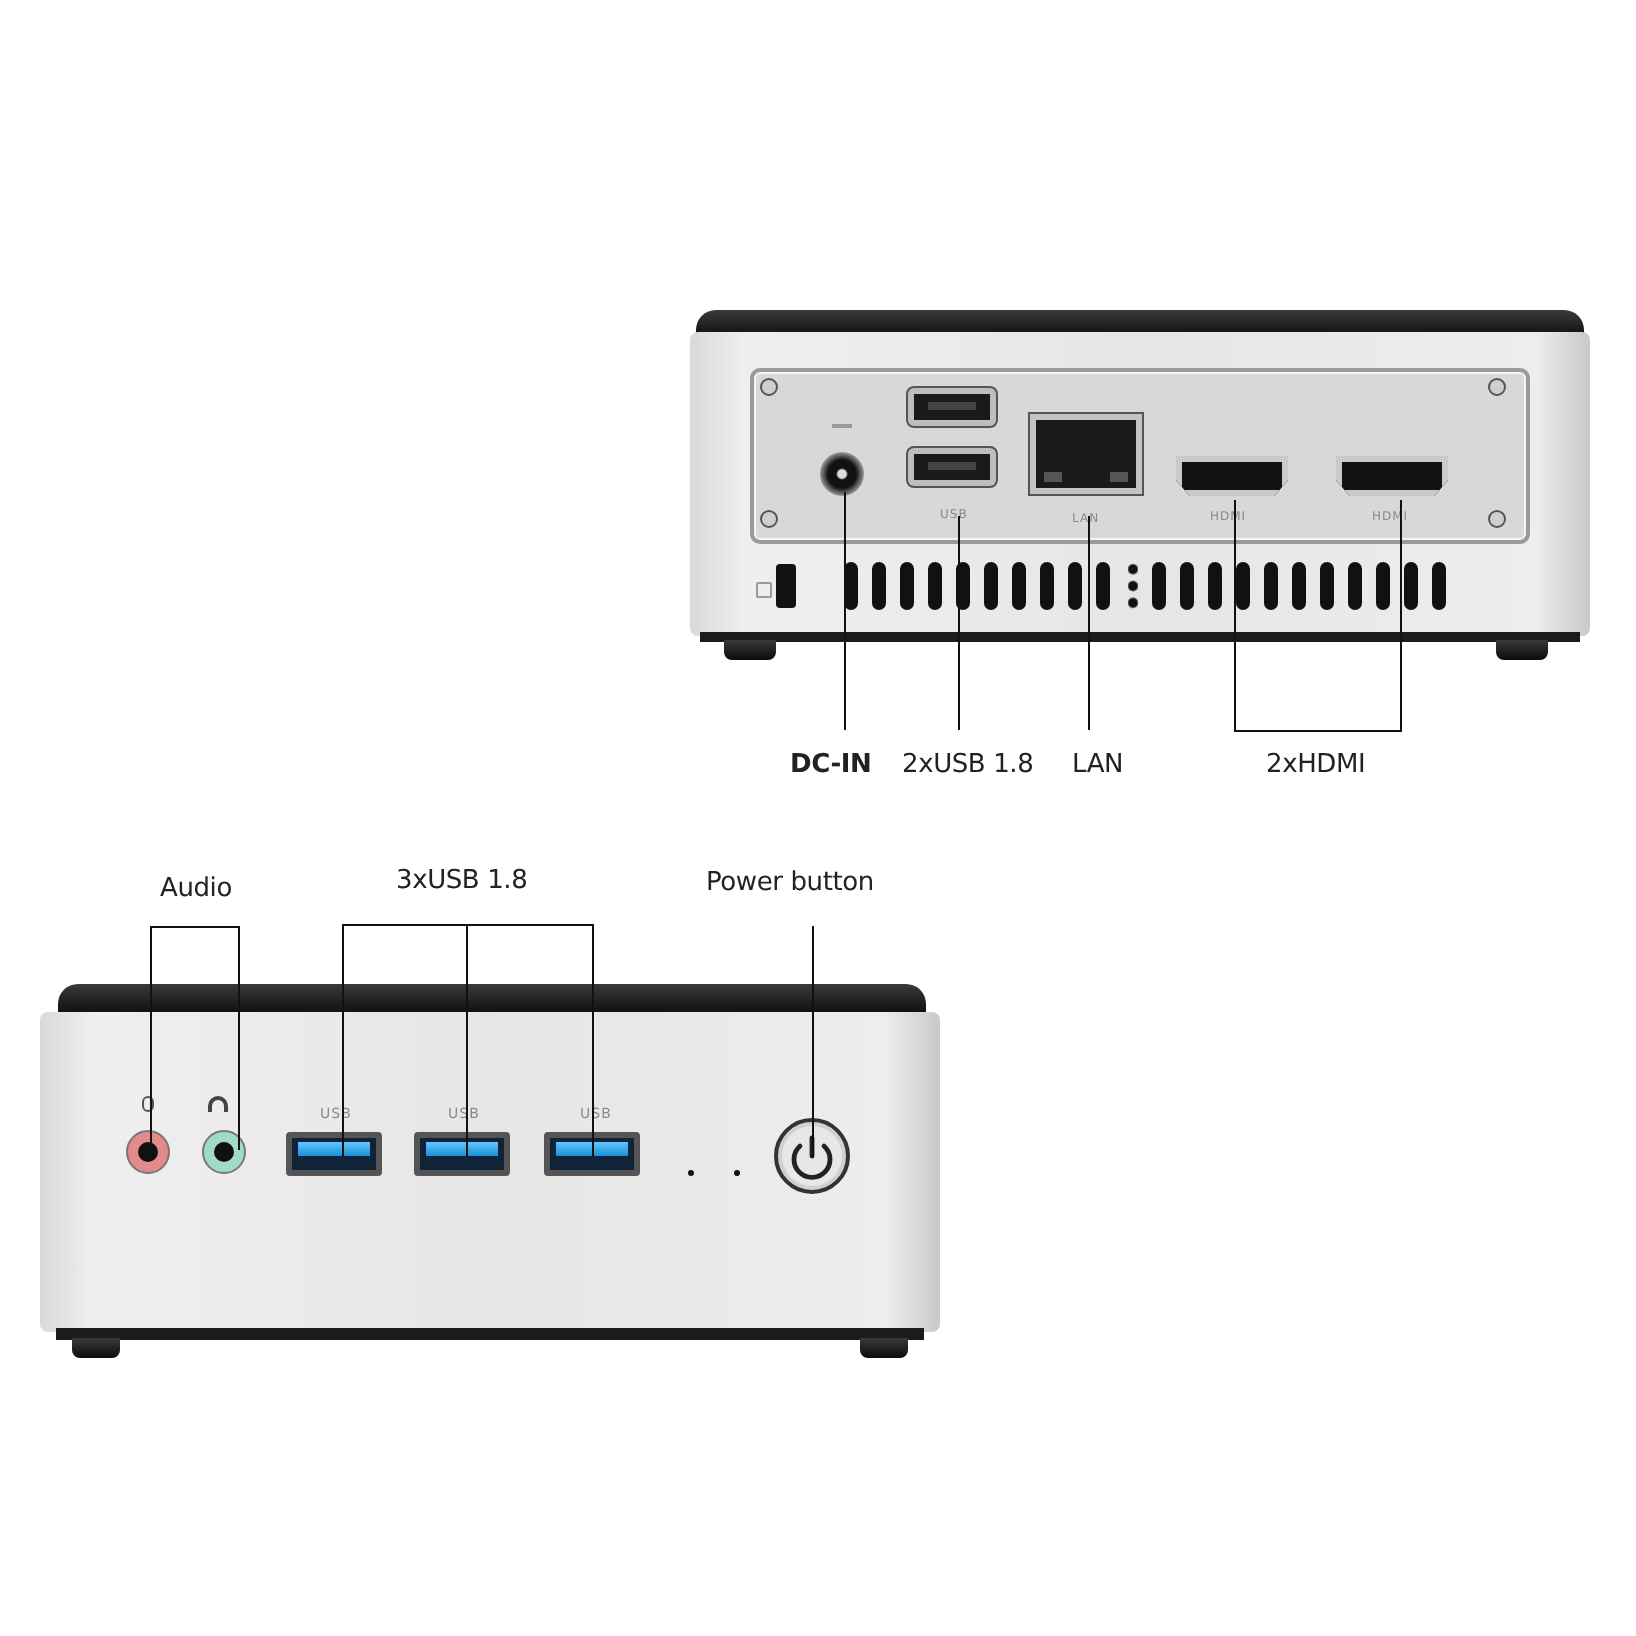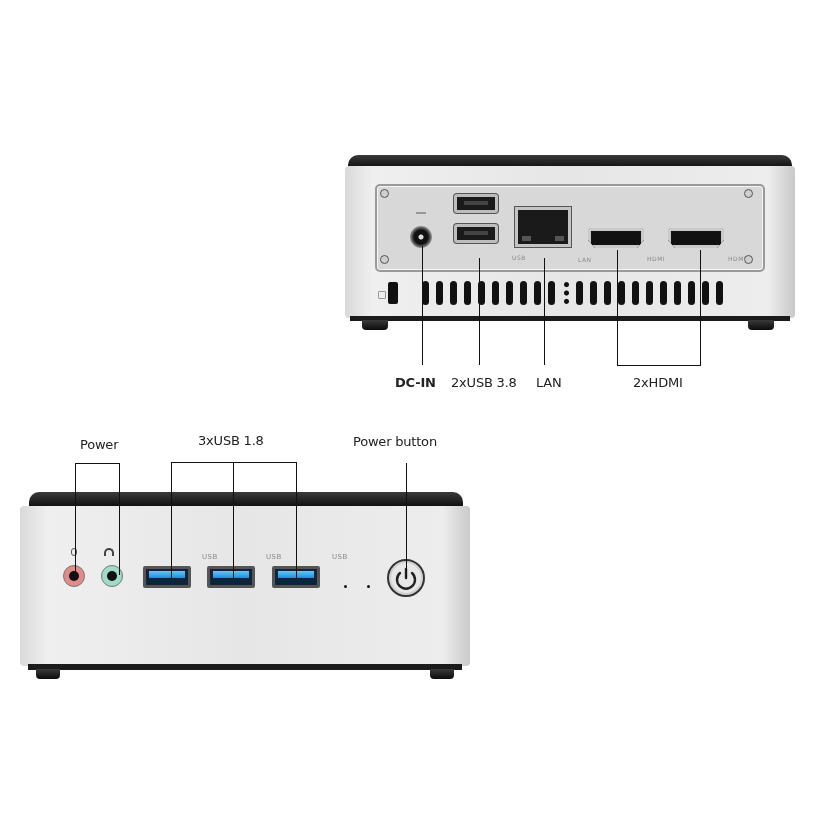--- a/index.html
+++ b/index.html
@@ -9,21 +9,21 @@
   .line{position:absolute;background:#111;}
   
   .top-dark{position:absolute;background:linear-gradient(#3a3a3a,#0c0c0c);border-radius:10px 10px 0 0;}
   .shell{position:absolute;background:linear-gradient(90deg,#d9d9d9 0%,#efefef 6%,#e6e6e6 50%,#ededed 94%,#c9c9c9 100%);}
   .bottom-dark{position:absolute;background:#1b1b1b;}
   .foot{position:absolute;background:linear-gradient(#3a3a3a,#0b0b0b);border-radius:0 0 4px 4px;}
   .panel{position:absolute;border:2px solid #9a9a9a;border-radius:5px;background:#d8d8d8;box-shadow:inset 0 0 0 1px #f4f4f4;}
   .screw{position:absolute;width:9px;height:9px;border-radius:50%;border:1.5px solid #555;background:#cfcfcf;box-sizing:border-box;}
   .usb2{position:absolute;width:44px;height:19px;background:#1a1a1a;border:3px solid #bdbdbd;border-radius:3px;box-shadow:0 0 0 1px #555;box-sizing:border-box;}
   .usb2 i{position:absolute;left:7px;right:7px;top:4px;height:4px;background:#444;}
-  .portlbl{position:absolute;font-size:6px;color:#8a8a8a;letter-spacing:0.5px;margin-left:42px;}
+  .portlbl{position:absolute;font-size:6px;color:#8a8a8a;letter-spacing:0.5px;}
   .vent{position:absolute;width:7px;height:24px;background:#111;border-radius:4px;}
   .hdmi{position:absolute;width:56px;height:20px;background:#111;border:3px solid #c9c9c9;box-shadow:0 0 0 1px #444;clip-path:polygon(0 0,100% 0,100% 60%,88% 100%,12% 100%,0 60%);box-sizing:border-box;}
   .usb3{position:absolute;width:48px;height:22px;background:#0f2438;border:3px solid #555;border-radius:2px;box-sizing:border-box;}
   .usb3 i{position:absolute;left:3px;right:3px;top:2px;height:7px;background:linear-gradient(#5fc6ff,#1d8fd8);}
   .jack{position:absolute;width:22px;height:22px;border-radius:50%;box-sizing:border-box;border:1px solid #777;}
   .jack i{position:absolute;left:5px;top:5px;width:10px;height:10px;border-radius:50%;background:#111;}
 </style>
 </head>
 <body>
 
@@ -90,21 +90,21 @@
   </div>
 
   <div class="line" style="left:422px;top:246px;width:1px;height:119px;"></div>
   <div class="line" style="left:479px;top:258px;width:1px;height:107px;"></div>
   <div class="line" style="left:544px;top:258px;width:1px;height:107px;"></div>
   <div class="line" style="left:617px;top:250px;width:1px;height:115px;"></div>
   <div class="line" style="left:700px;top:250px;width:1px;height:115px;"></div>
   <div class="line" style="left:617px;top:365px;width:84px;height:1px;"></div>
 
   <div class="lbl" style="left:395px;top:375px;font-weight:bold;">DC-IN</div>
-  <div class="lbl" style="left:451px;top:375px;">2xUSB 3.8</div>
+  <div class="lbl" style="left:451px;top:375px;">2xUSB 1.8</div>
   <div class="lbl" style="left:536px;top:375px;">LAN</div>
   <div class="lbl" style="left:633px;top:375px;">2xHDMI</div>
 </div>
 
 <div>
   <div class="top-dark" style="left:29px;top:492px;width:434px;height:16px;"></div>
   <div class="shell" style="left:20px;top:506px;width:450px;height:160px;border-radius:4px;"></div>
   <div class="bottom-dark" style="left:28px;top:664px;width:434px;height:6px;"></div>
   <div class="foot" style="left:36px;top:669px;width:24px;height:10px;"></div>
   <div class="foot" style="left:430px;top:669px;width:24px;height:10px;"></div>
@@ -145,16 +145,16 @@
   <div class="line" style="left:75px;top:463px;width:1px;height:112px;"></div>
   <div class="line" style="left:119px;top:463px;width:1px;height:112px;"></div>
 
   <div class="line" style="left:171px;top:462px;width:126px;height:1px;"></div>
   <div class="line" style="left:171px;top:462px;width:1px;height:116px;"></div>
   <div class="line" style="left:233px;top:462px;width:1px;height:116px;"></div>
   <div class="line" style="left:296px;top:462px;width:1px;height:116px;"></div>
 
   <div class="line" style="left:406px;top:463px;width:1px;height:116px;"></div>
 
-  <div class="lbl" style="left:80px;top:437px;">Power</div>
+  <div class="lbl" style="left:80px;top:437px;">Audio</div>
   <div class="lbl" style="left:198px;top:433px;">3xUSB 1.8</div>
   <div class="lbl" style="left:353px;top:434px;">Power button</div>
 </div>
 
 </body></html>

